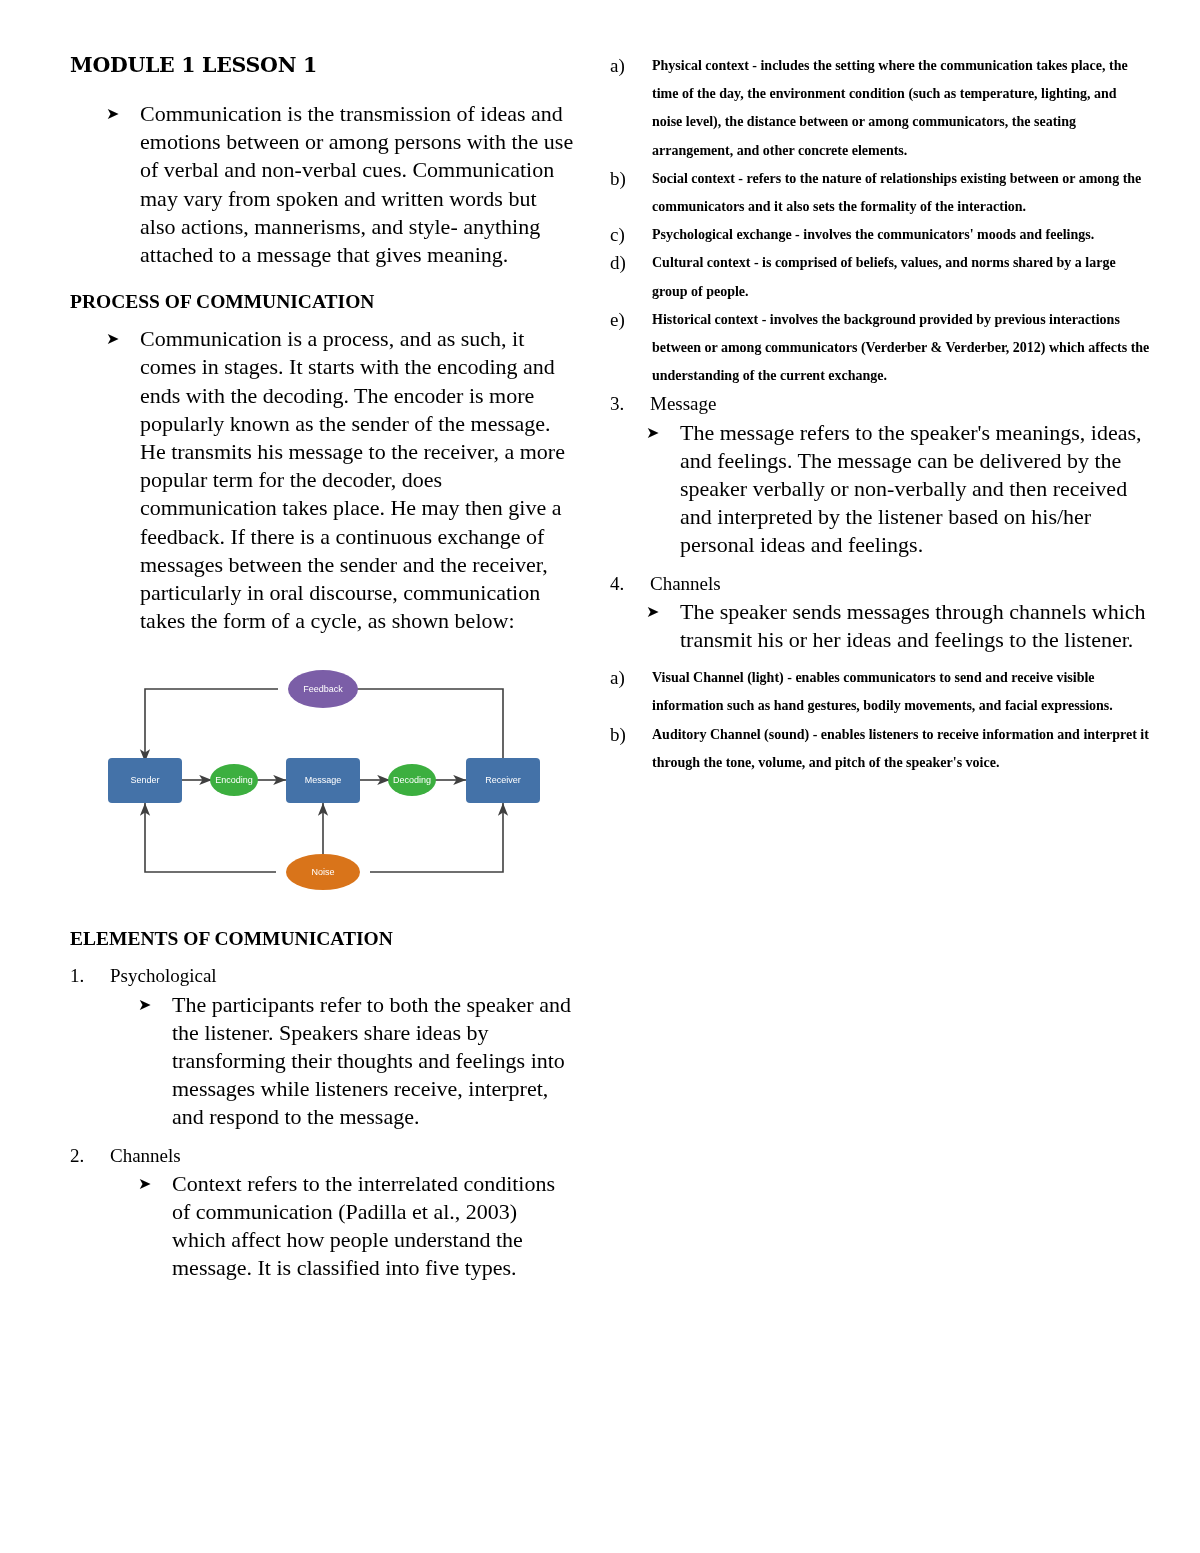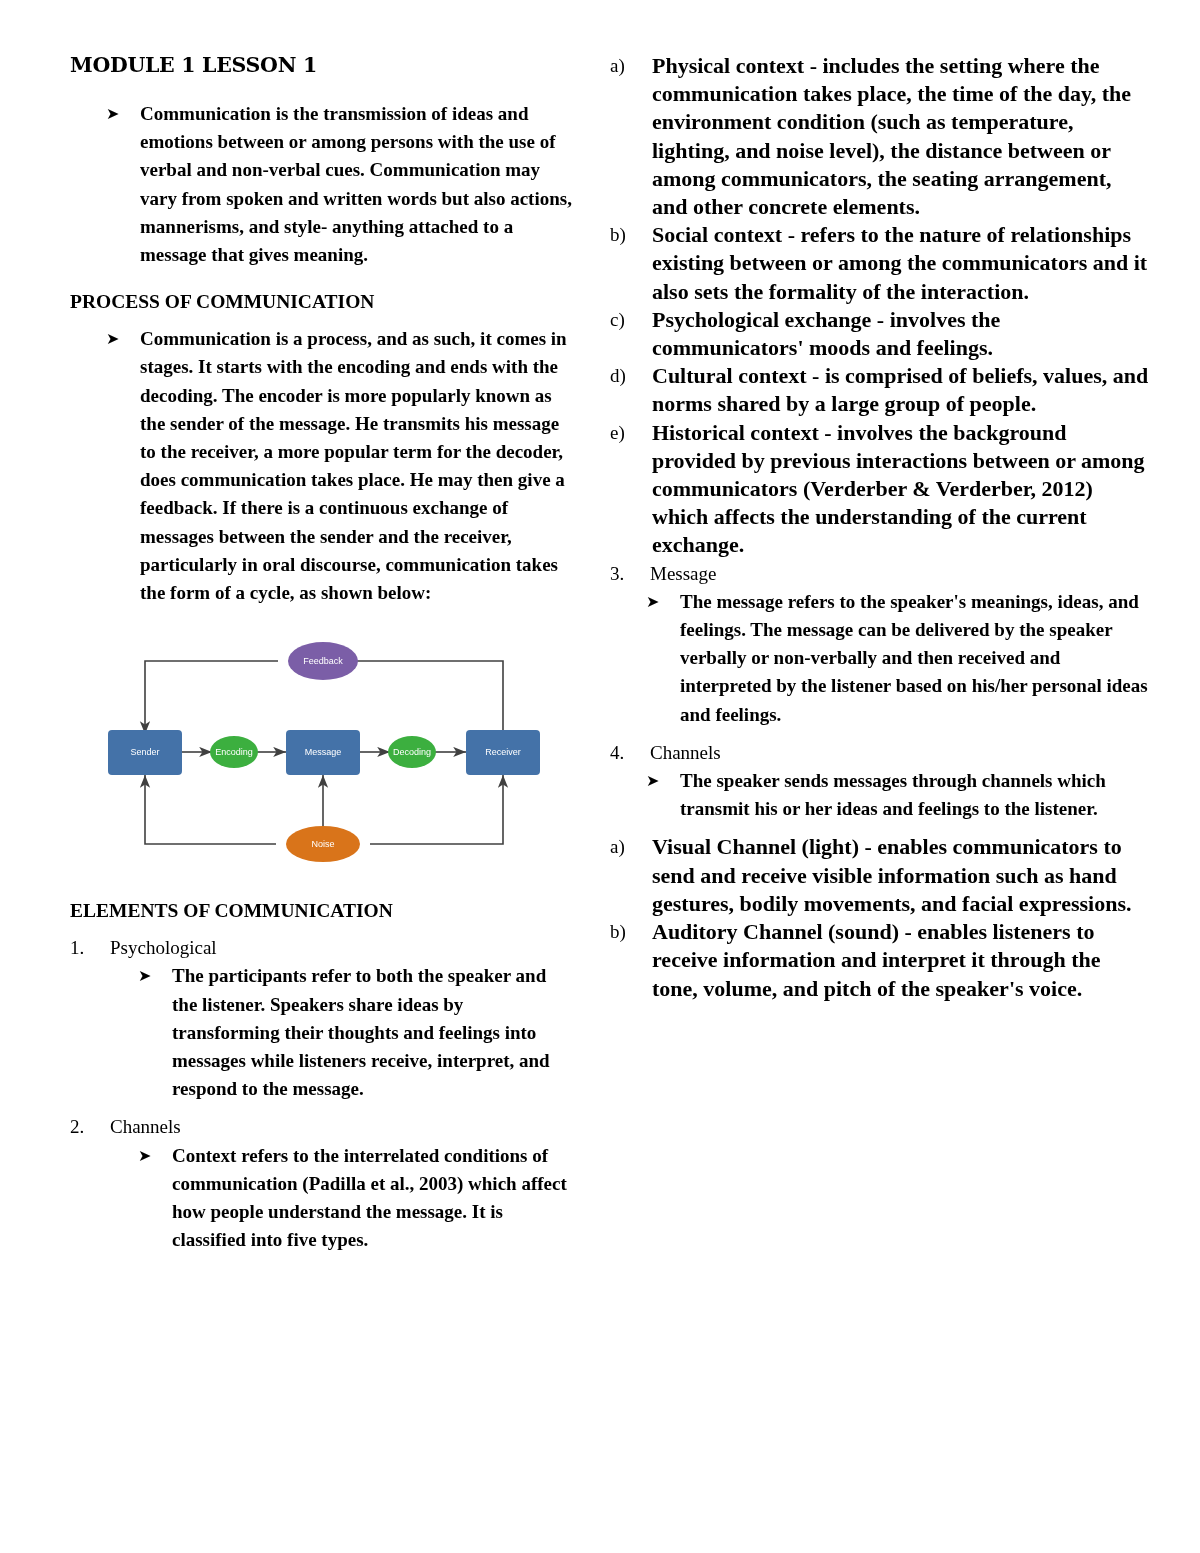--- a/index.html
+++ b/index.html
@@ -78,22 +78,22 @@
   .arrow-item .marker {
     width: 34px;
     flex: 0 0 34px;
     font-size: 16px;
     line-height: 28px;
     text-align: left;
     font-family: "DejaVu Sans", sans-serif;
   }
   .arrow-item .body {
     flex: 1 1 auto;
-    font-weight: bold;
-    font-size: 19px;
+    font-weight: normal;
+    font-size: 22px;
     line-height: 28.2px;
   }
 
   .ind-1 { margin-left: 36px; }
   .ind-2 { margin-left: 68px; }
 
   
   .num-item {
     display: flex;
     align-items: flex-start;
@@ -122,21 +122,21 @@
   }
   .letter-item .marker {
     width: 42px;
     flex: 0 0 42px;
     font-size: 19px;
     line-height: 28.2px;
     font-weight: normal;
   }
   .letter-item .body {
     flex: 1 1 auto;
-    font-size: 22px;
+    font-size: 14px;
     line-height: 28.2px;
     font-weight: bold;
   }
 
   
   .diagram-wrap {
     margin: 26px 0 20px 18px;
     width: 470px;
   }
   .diagram-wrap svg { display: block; }

